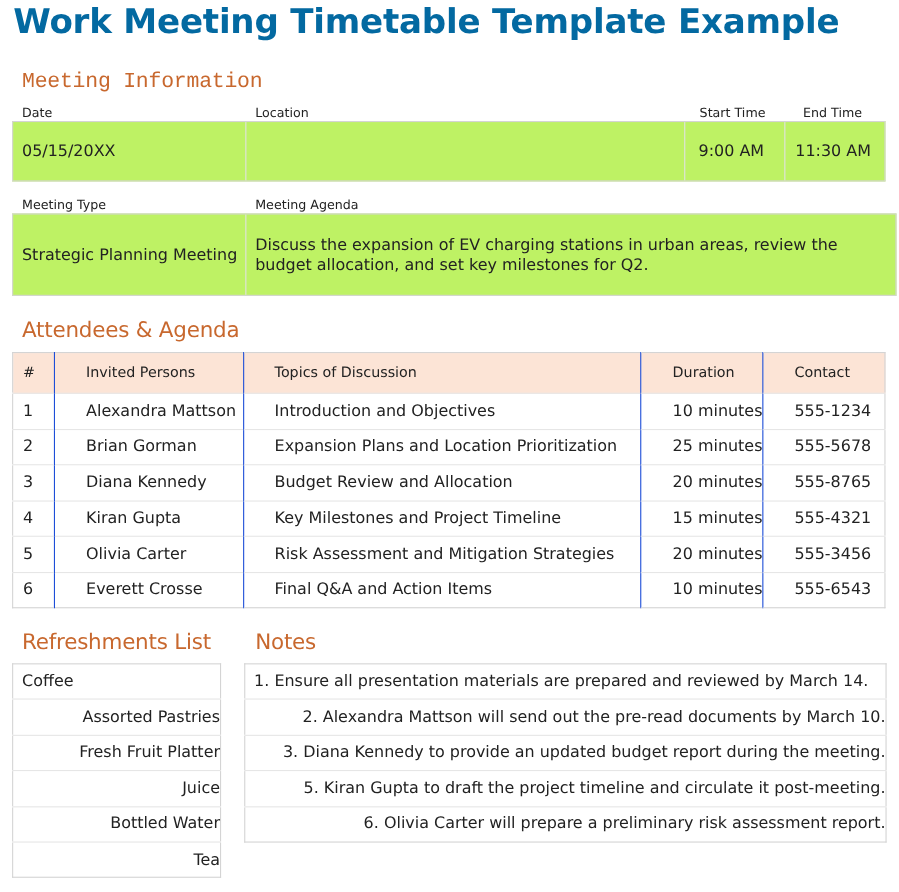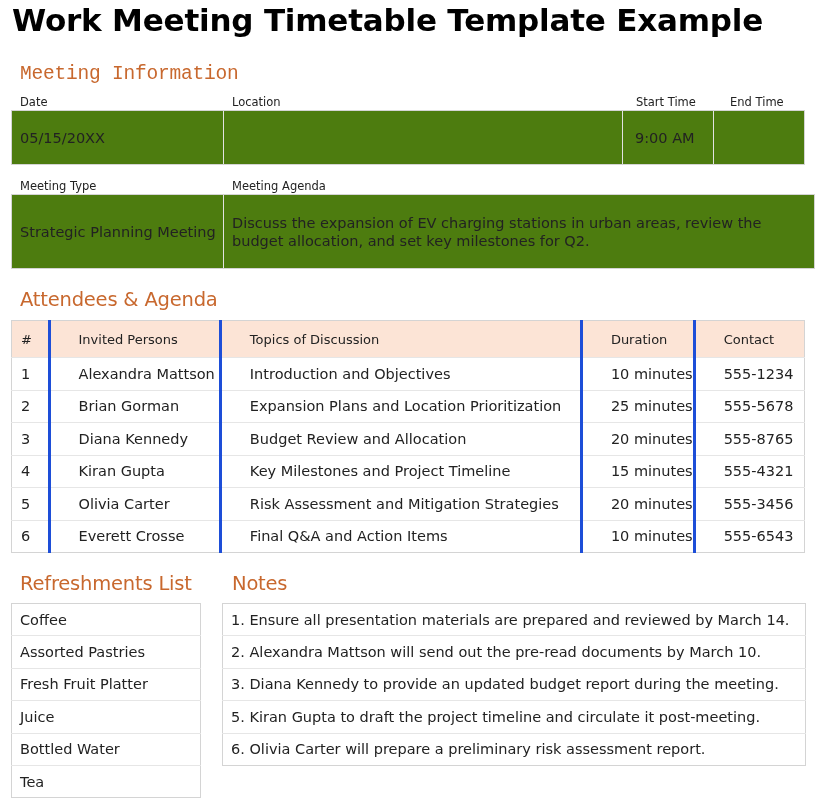--- a/index.html
+++ b/index.html
@@ -2,61 +2,62 @@
 <html><head>
 <meta charset="utf-8">
 <style>
   * { box-sizing: border-box; margin: 0; padding: 0; }
   html, body { width: 817px; height: 811px; background: #ffffff; overflow: hidden; }
   body { font-family: "DejaVu Sans", sans-serif; color: #222; position: relative; }
 
   .title {
     position: absolute; left: 12px; top: 2px;
     font-family: "DejaVu Sans", sans-serif; font-weight: bold;
-    font-size: 31px; color: #000000; letter-spacing: -0.2px; white-space: nowrap;
+    font-size: 31px; color: #0369a1; letter-spacing: -0.2px; white-space: nowrap;
   }
   .section-title {
     position: absolute; font-size: 19.5px; color: #c8682e; white-space: nowrap;
     font-family: "DejaVu Sans", sans-serif; letter-spacing: -0.2px;
   }
   .label { position: absolute; font-size: 11.5px; color: #222; white-space: nowrap; }
 
-  .box { position: absolute; border: 1px solid #d4d4d4; background: #4d7c0f; }
+  .box { position: absolute; border: 1px solid #d4d4d4; background: #bef264; }
   .cell { position: absolute; top: 0; bottom: 0; display: flex; align-items: center; font-size: 14.5px; color: #222; white-space: nowrap; }
   .vline { position: absolute; top: 0; bottom: 0; width: 1px; background: #e2e2e2; }
 
   
   table.att { position: absolute; left: 11px; top: 320px; width: 794px; border-collapse: collapse; border: 1px solid #d4d4d4; }
   table.att th { background: #fce4d6; font-weight: normal; font-size: 13px; color: #222; text-align: left; height: 37px; padding-left: 9px; }
   table.att td { font-size: 14.5px; color: #222; height: 32.5px; padding-left: 9px; white-space: nowrap; }
-  table.att th + th, table.att td + td { border-left: 3px solid #1d4ed8; padding-left: 28px; }
+  table.att th + th, table.att td + td { border-left: 1px solid #1d4ed8; padding-left: 28px; }
   table.att tr + tr td { border-top: 1px solid #e6e6e6; }
 
   table.list { position: absolute; border-collapse: collapse; border: 1px solid #d4d4d4; }
   table.list td { font-size: 14.5px; color: #222; height: 32.4px; padding-left: 8px; white-space: nowrap; }
-  table.list tr + tr td { border-top: 1px solid #e6e6e6; }
+  table.list tr + tr td { border-top: 1px solid #e6e6e6; text-align: right; }
 </style>
 </head>
 <body>
 
 <div class="title">Work Meeting Timetable Template Example</div>
 
 <div class="section-title" style="left:20px; top:63px;font-family:Liberation Mono, monospace;">Meeting Information</div>
 
 <div class="label" style="left:20px; top:95px;">Date</div>
 <div class="label" style="left:232px; top:95px;">Location</div>
 <div class="label" style="left:636px; top:95px;">Start Time</div>
 <div class="label" style="left:730px; top:95px;">End Time</div>
 
 <div class="box" style="left:11px; top:110px; width:794px; height:55px;">
   <div class="cell" style="left:8px;">05/15/20XX</div>
   <div class="vline" style="left:211px;"></div>
   <div class="vline" style="left:610px;"></div>
   <div class="cell" style="left:623px;">9:00 AM</div>
   <div class="vline" style="left:701px;"></div>
+  <div class="cell" style="left:711px;">11:30 AM</div>
 </div>
 
 <div class="label" style="left:20px; top:179px;">Meeting Type</div>
 <div class="label" style="left:232px; top:179px;">Meeting Agenda</div>
 
 <div class="box" style="left:11px; top:194px; width:804px; height:75px;">
   <div class="cell" style="left:8px;">Strategic Planning Meeting</div>
   <div class="vline" style="left:211px;"></div>
   <div class="cell" style="left:220px; right:20px; white-space:normal; line-height:18px;">Discuss the expansion of EV charging stations in urban areas, review the budget allocation, and set key milestones for Q2.</div>
 </div>

